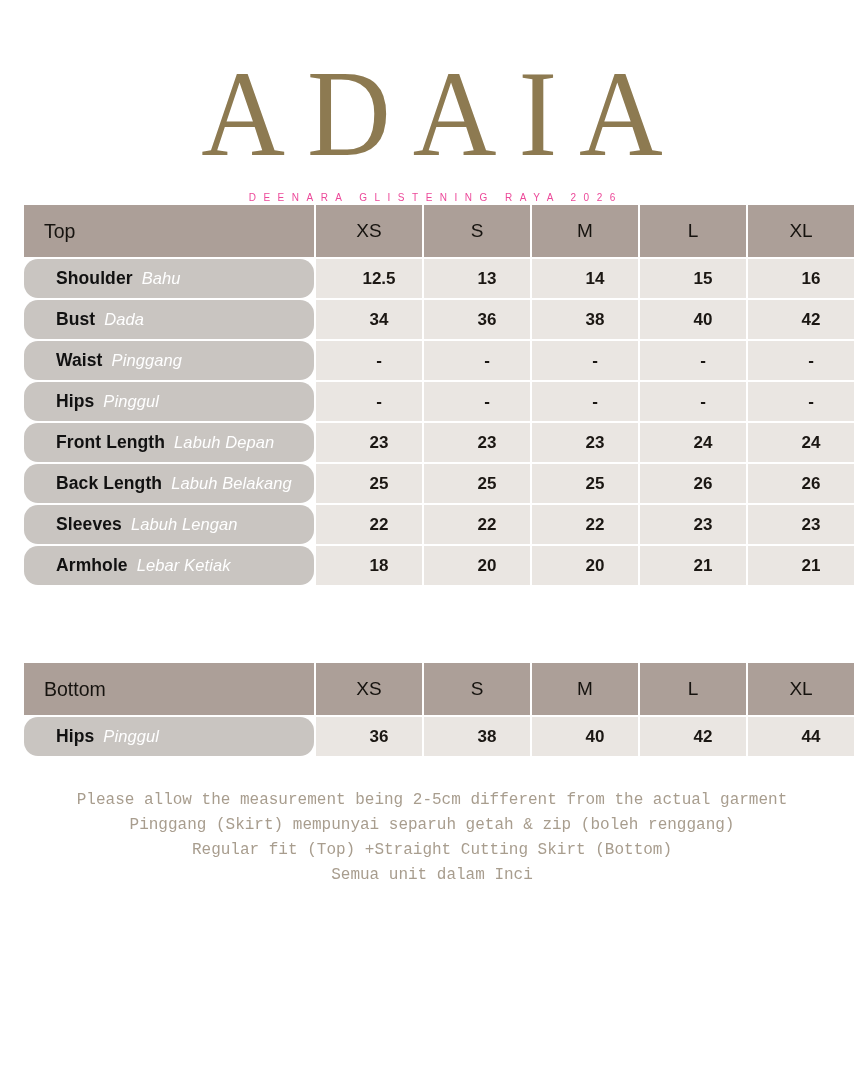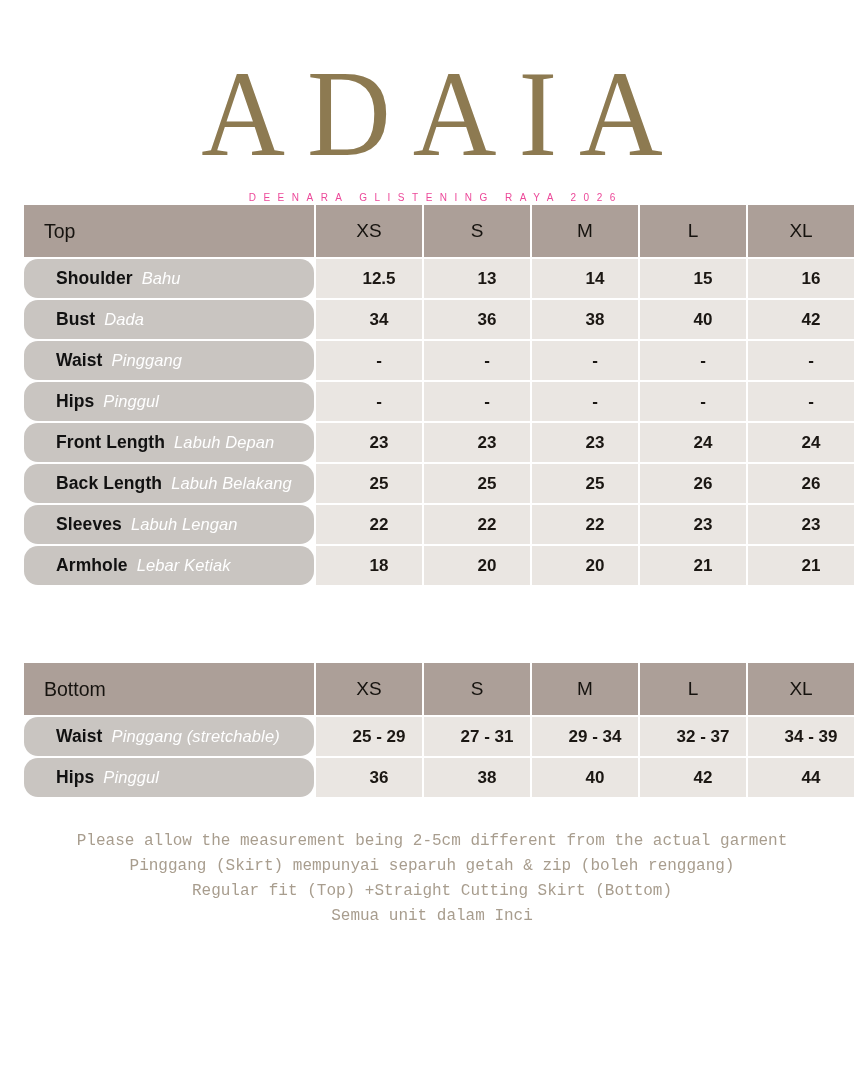--- a/index.html
+++ b/index.html
@@ -264,30 +264,20 @@
           <th>XS</th>
           <th>S</th>
           <th>M</th>
           <th>L</th>
           <th>XL</th>
         </tr>
       </thead>
       <tbody>
         <tr>
           <td class="label">
-            <span class="en">Waist</span><span class="my">Pinggang (stretchable)</span>
-          </td>
-          <td class="val">25 - 29</td>
-          <td class="val">27 - 31</td>
-          <td class="val">29 - 34</td>
-          <td class="val">32 - 37</td>
-          <td class="val">34 - 39</td>
-        </tr>
-        <tr>
-          <td class="label">
             <span class="en">Hips</span><span class="my">Pinggul</span>
           </td>
           <td class="val">36</td>
           <td class="val">38</td>
           <td class="val">40</td>
           <td class="val">42</td>
           <td class="val">44</td>
         </tr>
       </tbody>
     </table>

